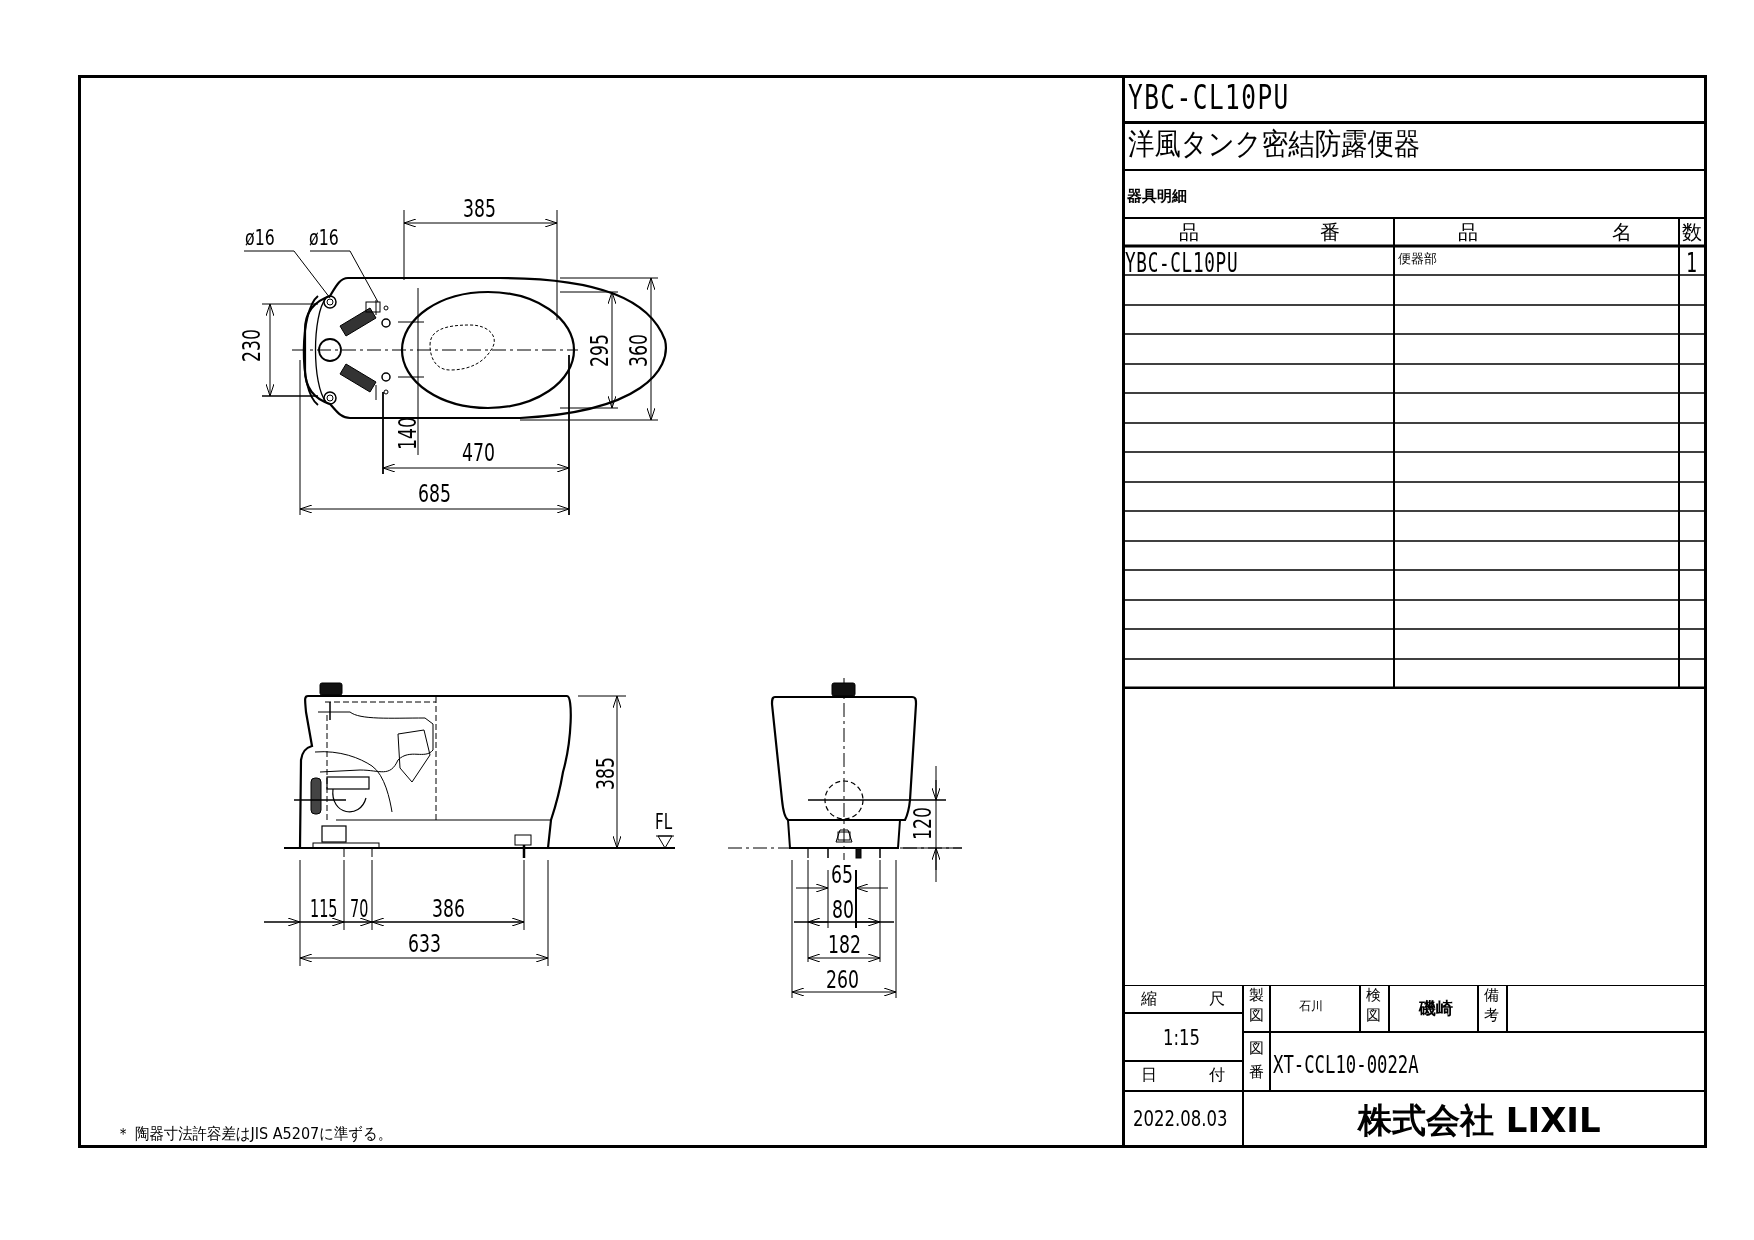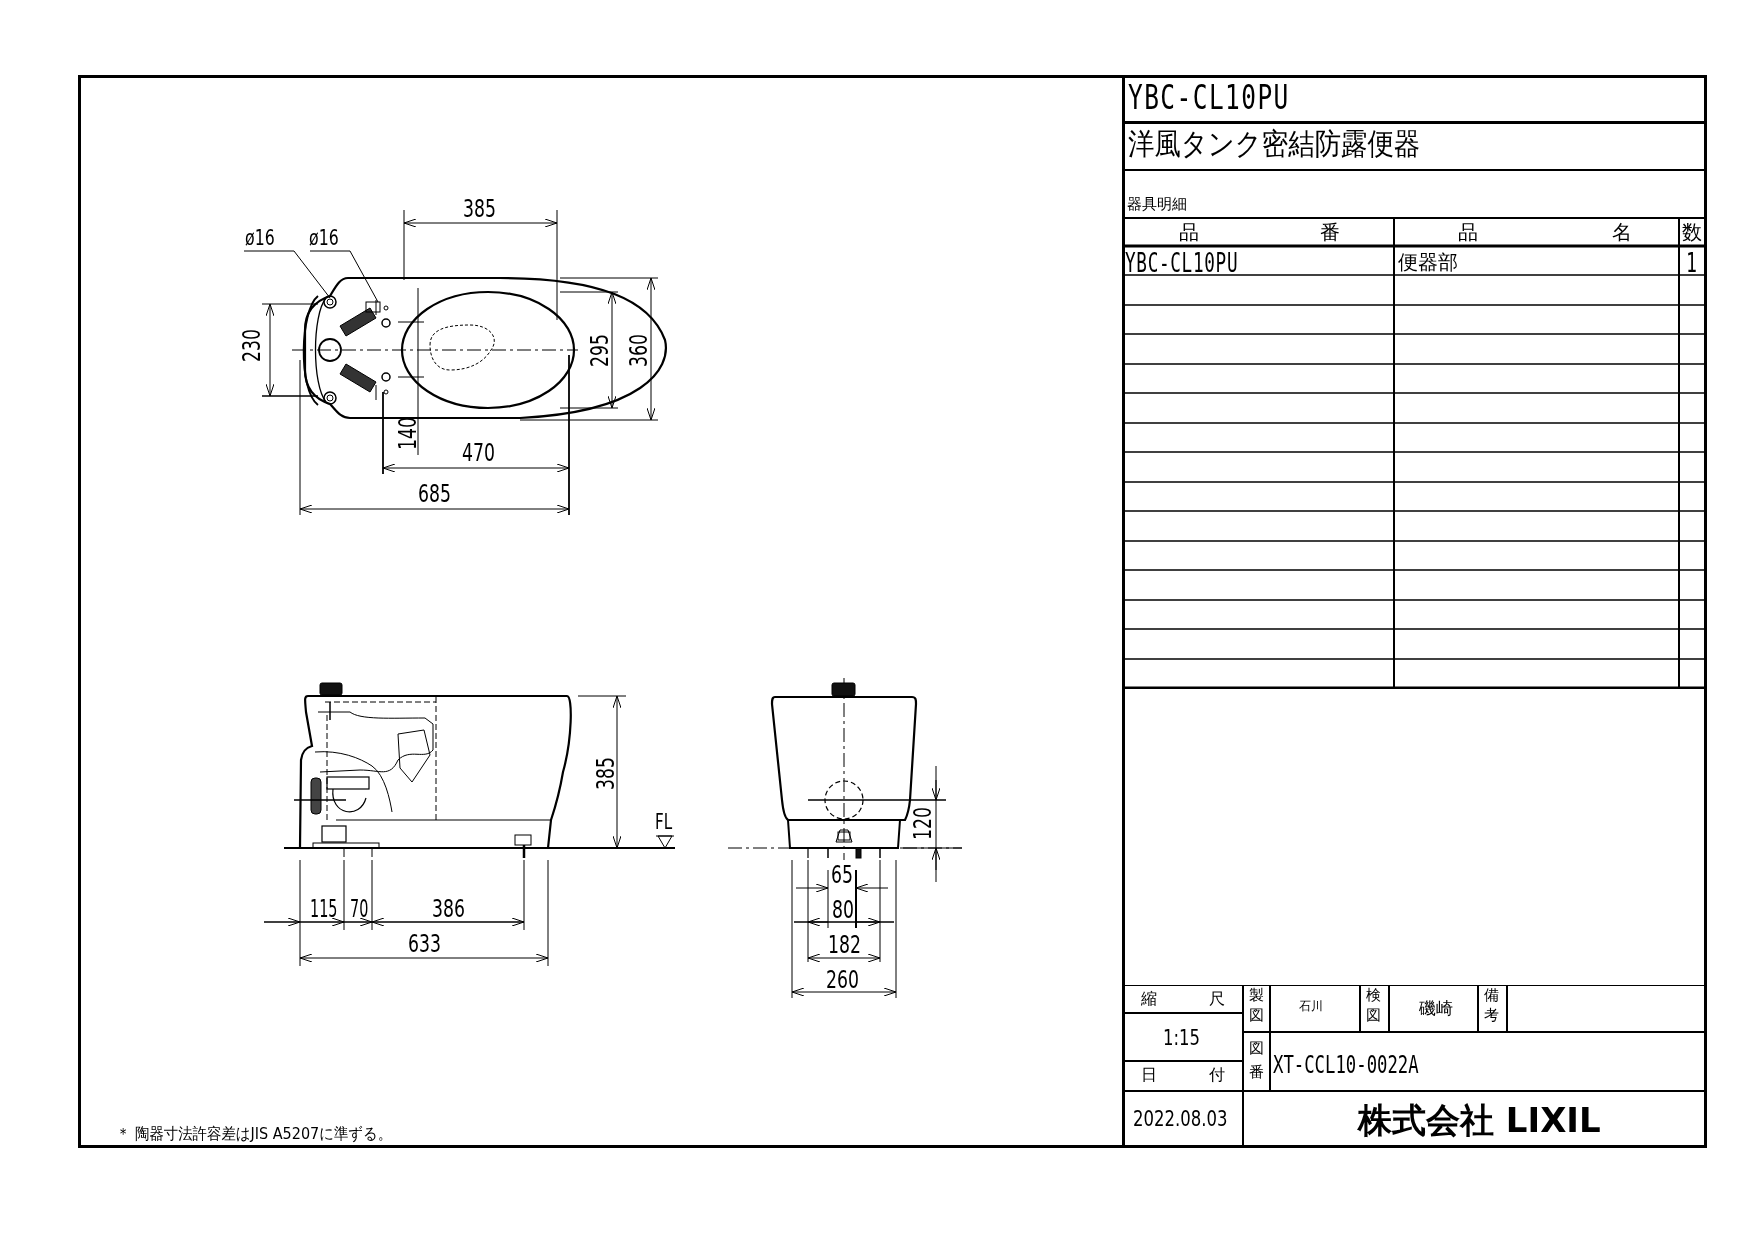--- a/index.html
+++ b/index.html
@@ -16,21 +16,21 @@
 <body>
 
 <div class="frame"></div>
 <div class="vline thick" style="left:1122px;top:75px;height:1073px;"></div>
 
 <div class="hline" style="left:1123px;top:121px;width:584px;border-top-width:3px;"></div>
 <div class="hline" style="left:1123px;top:169px;width:584px;"></div>
 
 <div class="txt" style="left:1128px;top:80px;font-size:34px;font-family:'DejaVu Sans Mono',monospace;transform:scaleX(0.72);transform-origin:left top;letter-spacing:2px;">YBC-CL10PU</div>
 <div class="txt" style="left:1128px;top:129px;font-size:30px;transform:scaleX(0.88);transform-origin:left top;">洋風タンク密結防露便器</div>
-<div class="txt" style="left:1127px;top:197px;font-size:15px;font-weight:normal;">器具明細</div>
+<div class="txt" style="left:1127px;top:189px;font-size:15px;font-weight:bold;">器具明細</div>
 
 <div class="abs" style="left:1123px;top:217px;width:584px;height:472px;">
   <svg width="584" height="472">
     <g stroke="#000" fill="none">
       <line x1="0" y1="1" x2="584" y2="1" stroke-width="2"></line>
       <line x1="0" y1="29" x2="584" y2="29" stroke-width="3"></line>
       <g stroke-width="1.6">
         <line x1="0" y1="58" x2="584" y2="58"></line>
         <line x1="0" y1="88" x2="584" y2="88"></line>
         <line x1="0" y1="117" x2="584" y2="117"></line>
@@ -51,21 +51,21 @@
       <line x1="556" y1="0" x2="556" y2="471" stroke-width="2"></line>
     </g>
   </svg>
   <div class="txt" style="left:56px;top:5px;font-size:20px;">品</div>
   <div class="txt" style="left:197px;top:5px;font-size:20px;">番</div>
   <div class="txt" style="left:335px;top:5px;font-size:20px;">品</div>
   <div class="txt" style="left:489px;top:5px;font-size:20px;">名</div>
   <div class="txt" style="left:559px;top:5px;font-size:20px;">数</div>
 
   <div class="txt" style="left:2px;top:33px;font-size:26px;font-family:'DejaVu Sans Mono',monospace;transform:scaleX(0.68);transform-origin:left top;letter-spacing:1px;">YBC-CL10PU</div>
-  <div class="txt" style="left:275px;top:35px;font-size:20px;">便器部</div>
+  <div class="txt" style="left:275px;top:35px;font-size:13px;">便器部</div>
   <div class="txt" style="left:563px;top:33px;font-size:26px;font-family:'DejaVu Sans Mono',monospace;transform:scaleX(0.7);transform-origin:left top;">1</div>
 </div>
 
 <div class="abs" style="left:1123px;top:985px;width:584px;height:163px;">
   <svg width="584" height="163">
     <g stroke="#000" fill="none">
       <line x1="0" y1="0" x2="584" y2="0" stroke-width="2"></line>
       <line x1="0" y1="28" x2="120" y2="28" stroke-width="2"></line>
       <line x1="120" y1="47" x2="584" y2="47" stroke-width="2"></line>
       <line x1="0" y1="76" x2="120" y2="76" stroke-width="2"></line>
@@ -83,21 +83,21 @@
   <div class="txt" style="left:40px;top:42px;font-size:22px;transform:scaleX(0.75);transform-origin:left top;">1:15</div>
   <div class="txt" style="left:18px;top:82px;font-size:16px;">日</div>
   <div class="txt" style="left:86px;top:82px;font-size:16px;">付</div>
   <div class="txt" style="left:10px;top:123px;font-size:22px;transform:scaleX(0.75);transform-origin:left top;">2022.08.03</div>
 
   <div class="txt" style="left:126px;top:3px;font-size:15px;">製</div>
   <div class="txt" style="left:126px;top:23px;font-size:15px;">図</div>
   <div class="txt" style="left:176px;top:15px;font-size:12px;">石川</div>
   <div class="txt" style="left:243px;top:3px;font-size:15px;">検</div>
   <div class="txt" style="left:243px;top:23px;font-size:15px;">図</div>
-  <div class="txt" style="left:296px;top:15px;font-size:17px;font-weight:normal;">磯崎</div>
+  <div class="txt" style="left:296px;top:15px;font-size:17px;font-weight:bold;">磯崎</div>
   <div class="txt" style="left:361px;top:3px;font-size:15px;">備</div>
   <div class="txt" style="left:361px;top:23px;font-size:15px;">考</div>
   <div class="txt" style="left:392px;top:15px;font-size:16px;"></div>
 
   <div class="txt" style="left:126px;top:56px;font-size:15px;">図</div>
   <div class="txt" style="left:126px;top:80px;font-size:15px;">番</div>
   <div class="txt" style="left:150px;top:68px;font-size:24px;font-family:'DejaVu Sans Mono',monospace;transform:scaleX(0.72);transform-origin:left top;">XT-CCL10-0022A</div>
 
   <div class="txt" style="left:235px;top:118px;font-size:34px;font-weight:bold;">株式会社 LIXIL</div>
 </div>

